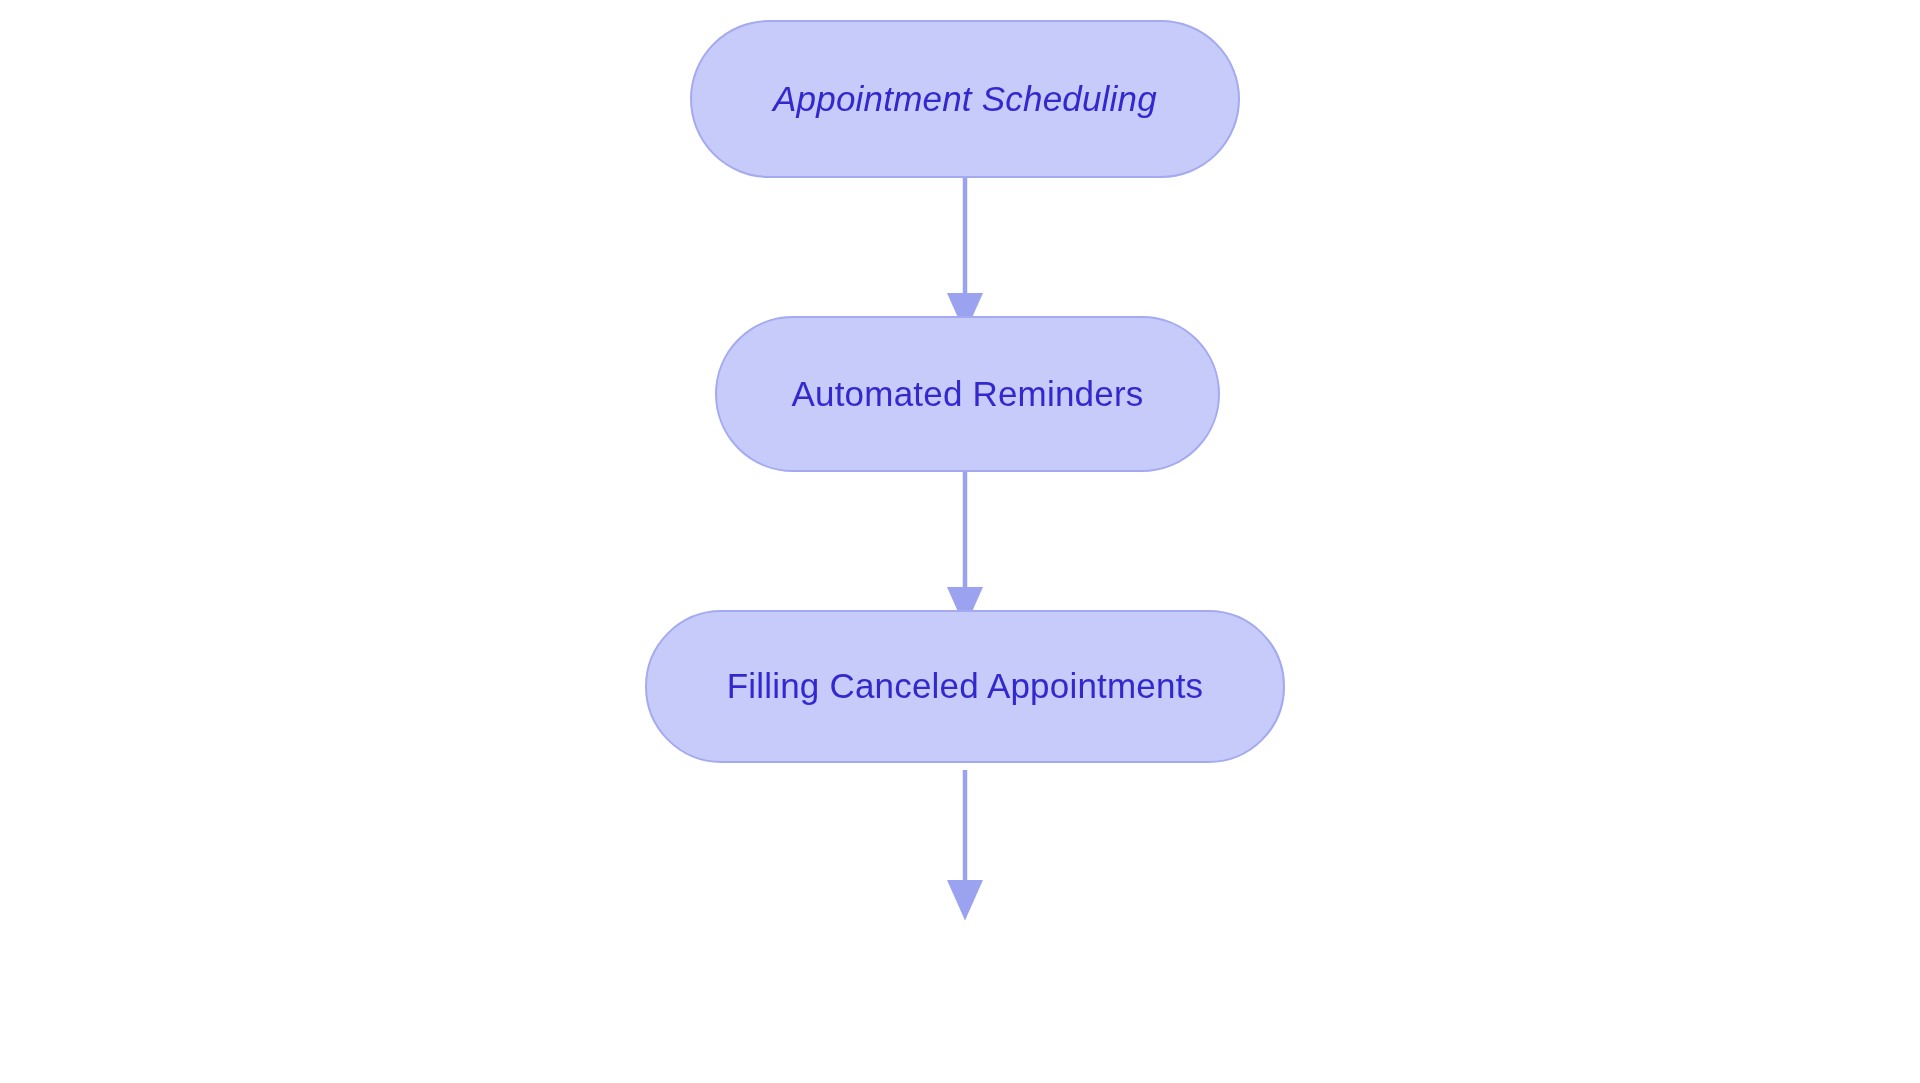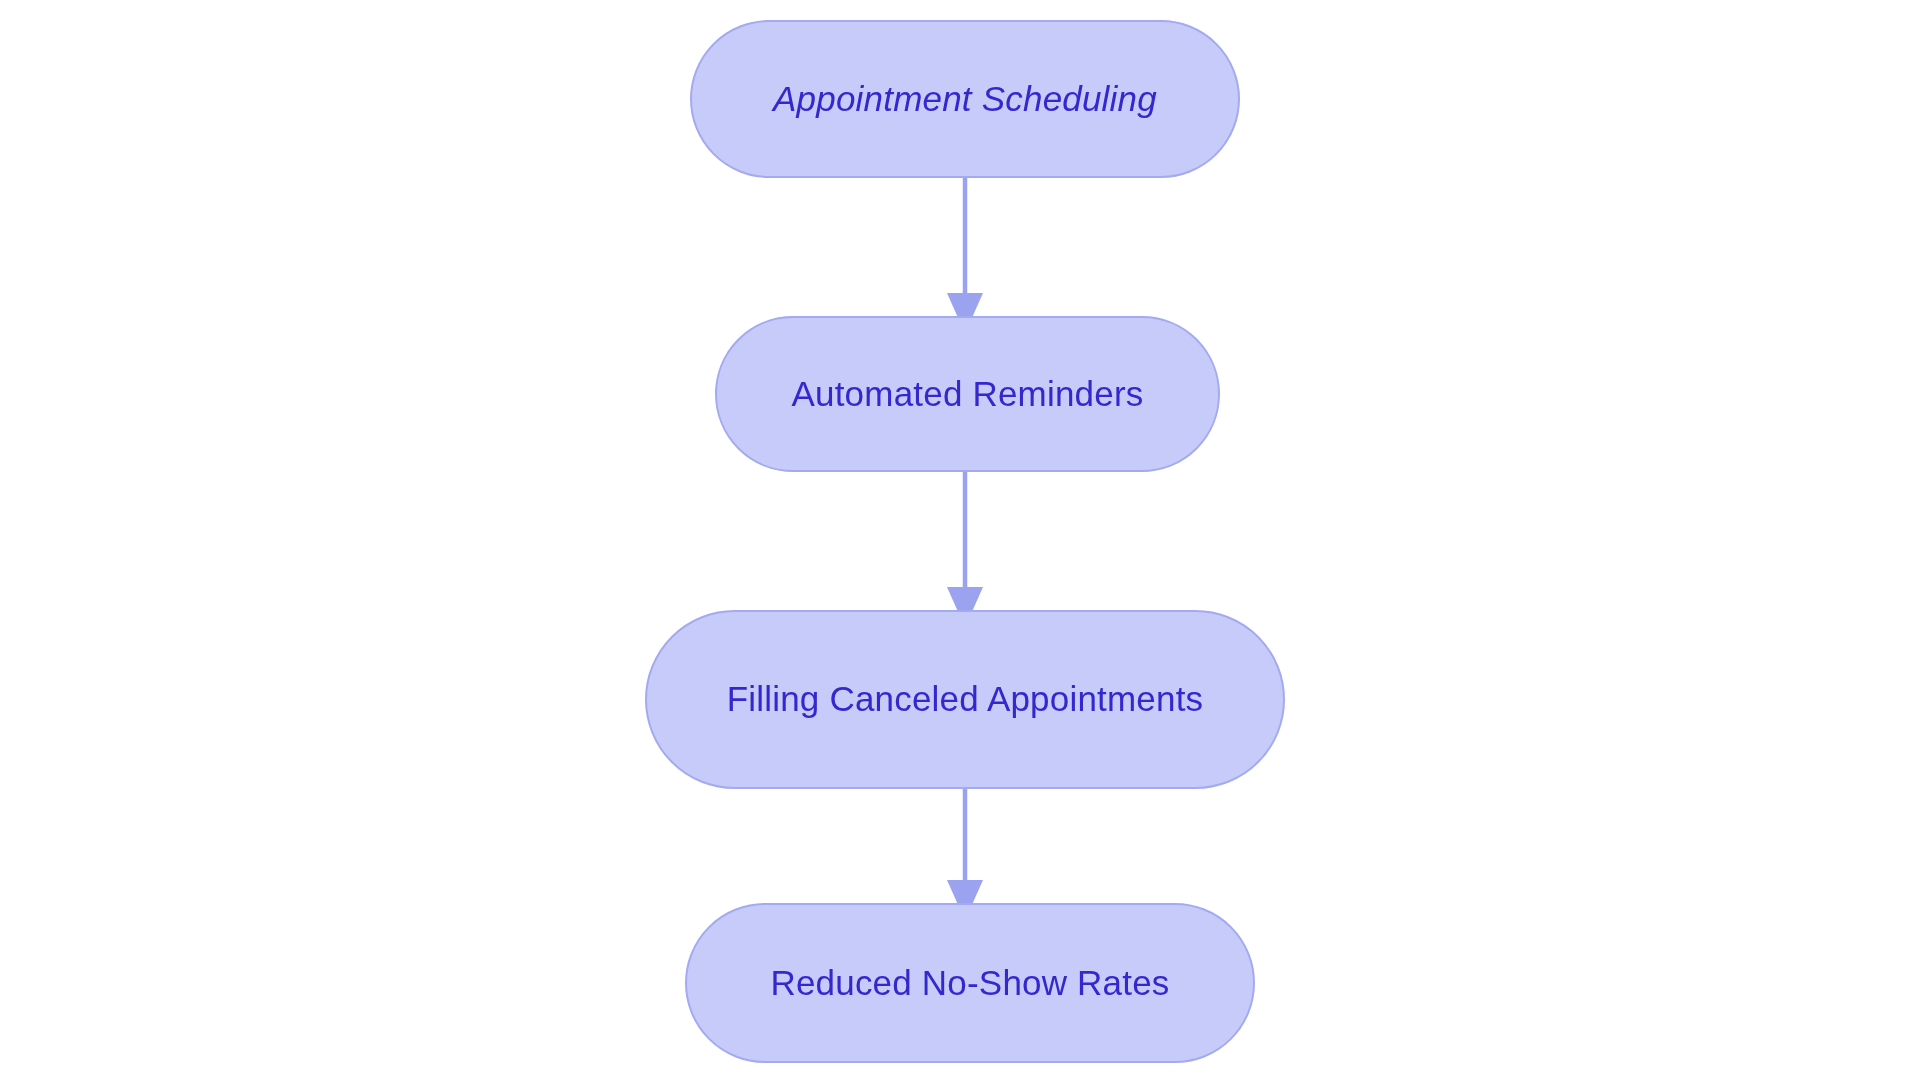--- a/index.html
+++ b/index.html
@@ -66,21 +66,18 @@
   </svg>
 
   <div class="node" id="node-0" style="left: 690px; top: 20px; width: 550px; height: 158px; background: rgb(198, 203, 250); border-color: rgb(164, 170, 240);">
     <span class="node-label" style="color: rgb(51, 40, 206); font-style: italic;">Appointment Scheduling</span>
   </div>
 
   <div class="node" id="node-1" style="left: 715px; top: 316px; width: 505px; height: 156px; background: rgb(198, 203, 250); border-color: rgb(164, 170, 240);">
     <span class="node-label" style="color: rgb(51, 40, 206);">Automated Reminders</span>
   </div>
 
-  <div class="node" id="node-2" style="left: 645px; top: 610px; width: 640px; height: 179px; background: rgb(198, 203, 250); border-color: rgb(164, 170, 240);">
+  <div class="node" id="node-2" style="left: 645px; top: 610px; width: 640px; height: 153px; background: rgb(198, 203, 250); border-color: rgb(164, 170, 240);">
     <span class="node-label" style="color: rgb(51, 40, 206);">Filling Canceled Appointments</span>
   </div>
 
-  <div class="node" id="node-3" style="left: 685px; top: 903px; width: 570px; height: 160px; background: rgb(198, 203, 250); border-color: rgb(164, 170, 240);">
-    <span class="node-label" style="color: rgb(51, 40, 206);">Reduced No-Show Rates</span>
-  </div>
 
 </div>
 
 </body></html>

